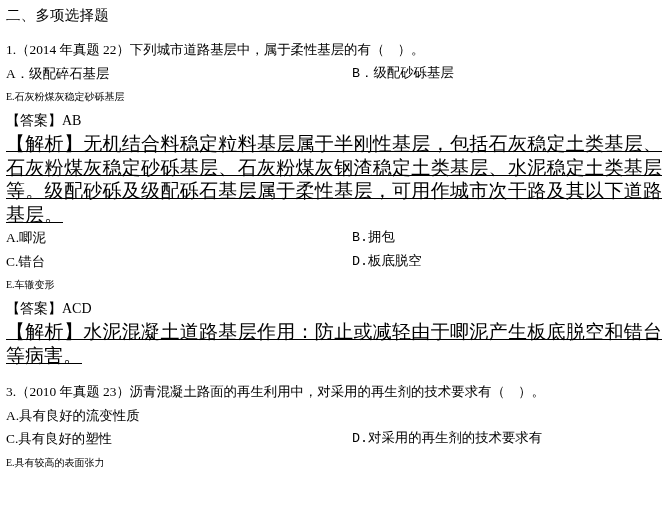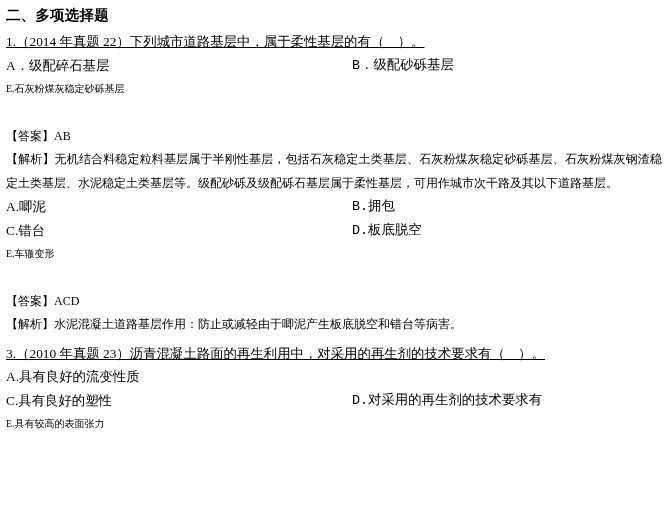--- a/index.html
+++ b/index.html
@@ -16,65 +16,64 @@
   }
   .page {
     position: relative;
     width: 668px;
     height: 507px;
     padding: 0;
     box-sizing: border-box;
   }
   .section-title {
     font-family: "Liberation Sans", "DejaVu Sans", sans-serif;
-    font-weight: bold;
+    font-weight: normal;
     font-size: 14.5px;
     margin: 6px 0 0 6px;
     letter-spacing: 0.2px;
   }
   .block {
     margin: 0 6px;
   }
   .line {
     font-size: 13.4px;
     line-height: 23.5px;
     white-space: pre-wrap;
   }
   .q-line {
-    margin-top: 5px;
-    text-decoration: underline;
+    margin-top: 13px;
   }
   .opt-row {
     display: flex;
     width: 100%;
   }
   .opt-col {
     flex: 0 0 50%;
     box-sizing: border-box;
     font-size: 13.4px;
     line-height: 23.5px;
   }
   .opt-col.second {
     padding-left: 18px;
     font-family: Liberation Mono, monospace;
   }
   .opt-single {
     font-size: 10px;
     line-height: 23.5px;
   }
   .answer-line {
-    font-size: 12px;
+    font-size: 14px;
     line-height: 23.5px;
-    margin-top: 24px;
   }
   .explain {
-    font-size: 12px;
+    font-size: 19px;
     line-height: 23.5px;
     text-align: justify;
     text-justify: inter-ideograph;
+    text-decoration: underline;
   }
 </style>
 </head>
 <body>
 
 <div class="page">
 
   <div class="section-title">二、多项选择题</div>
 
   <div class="block">

